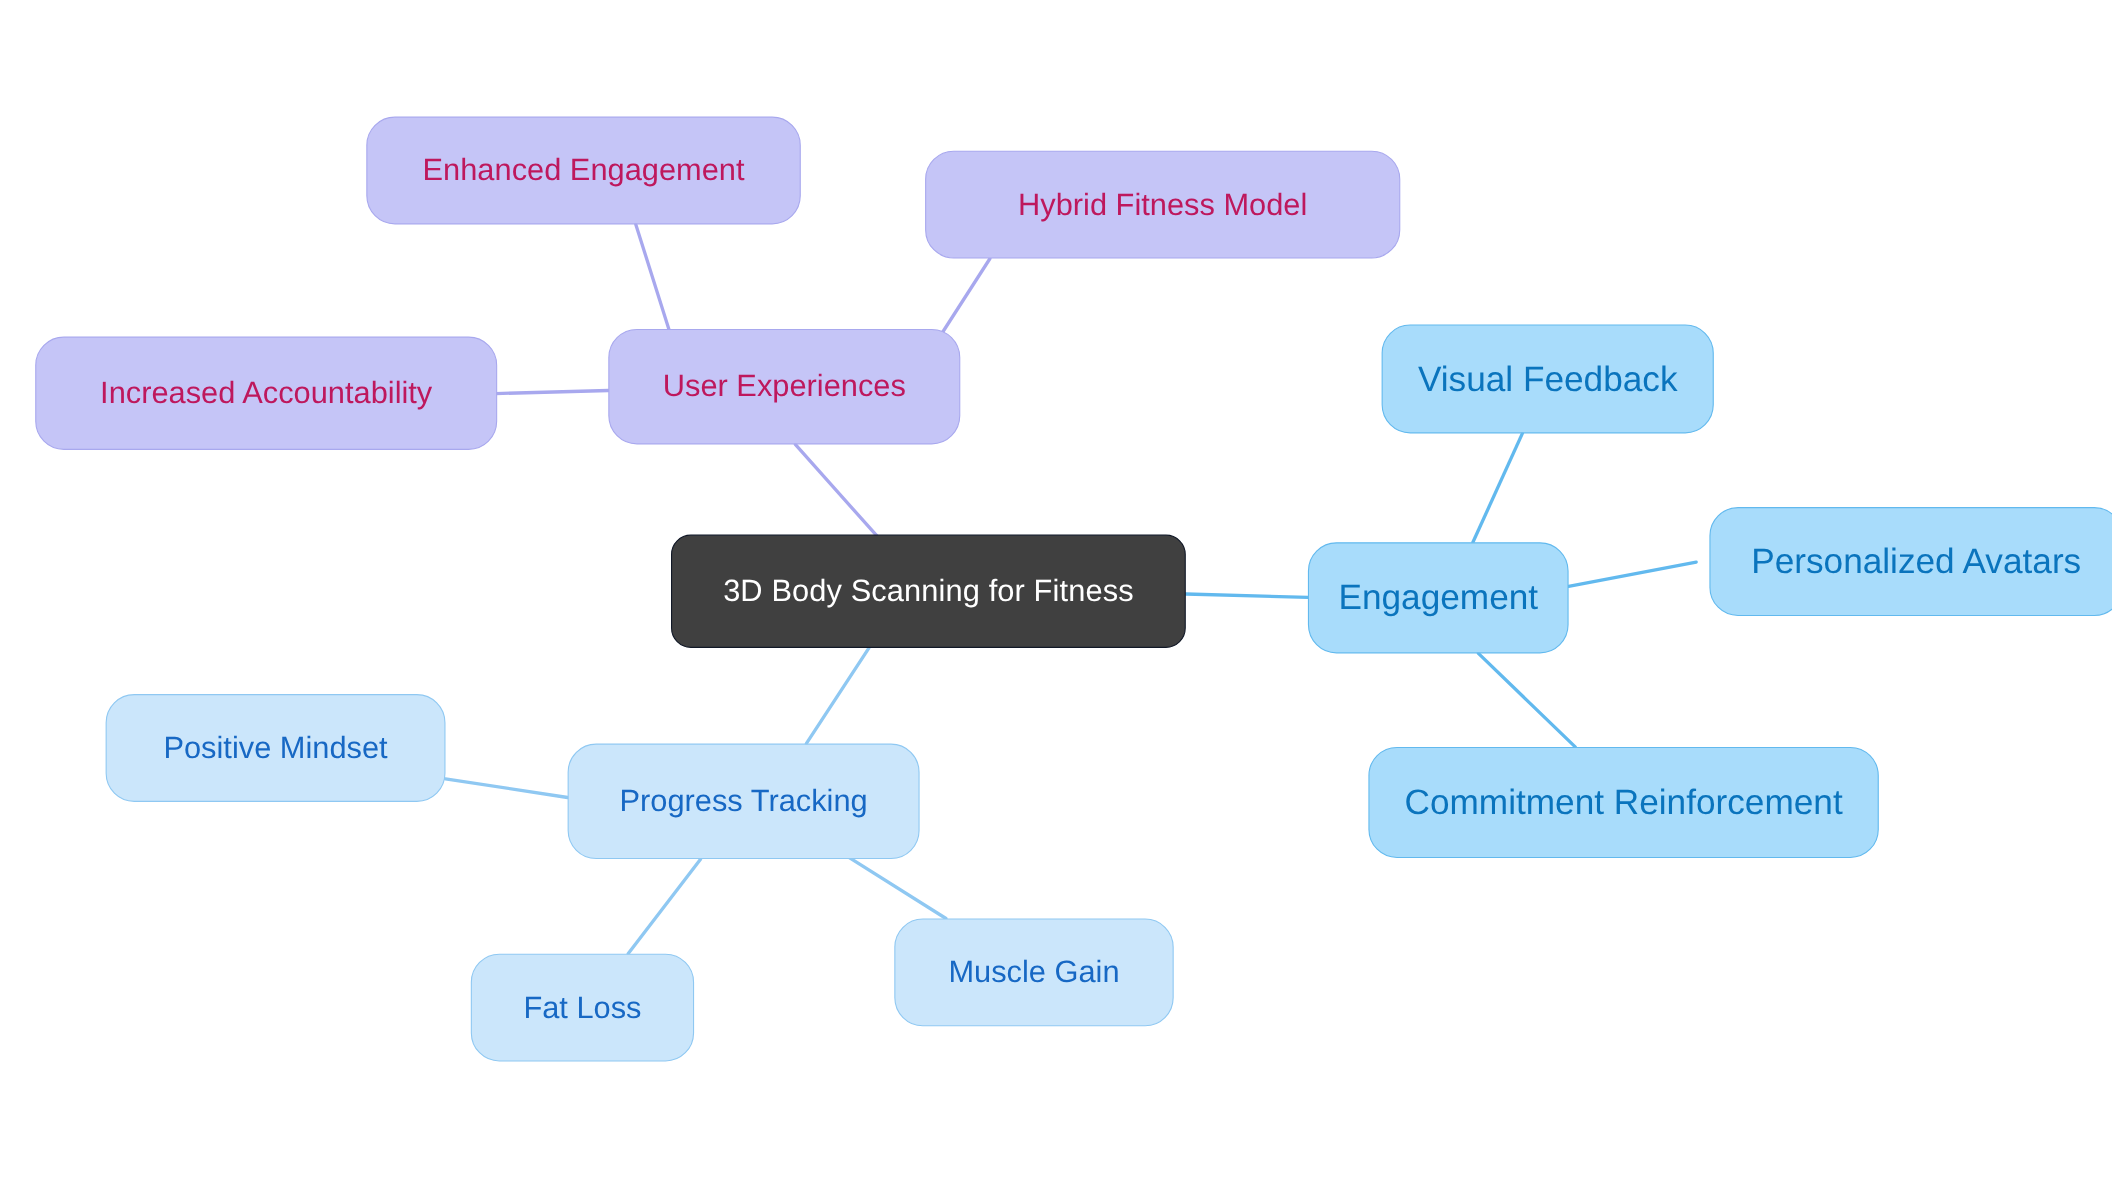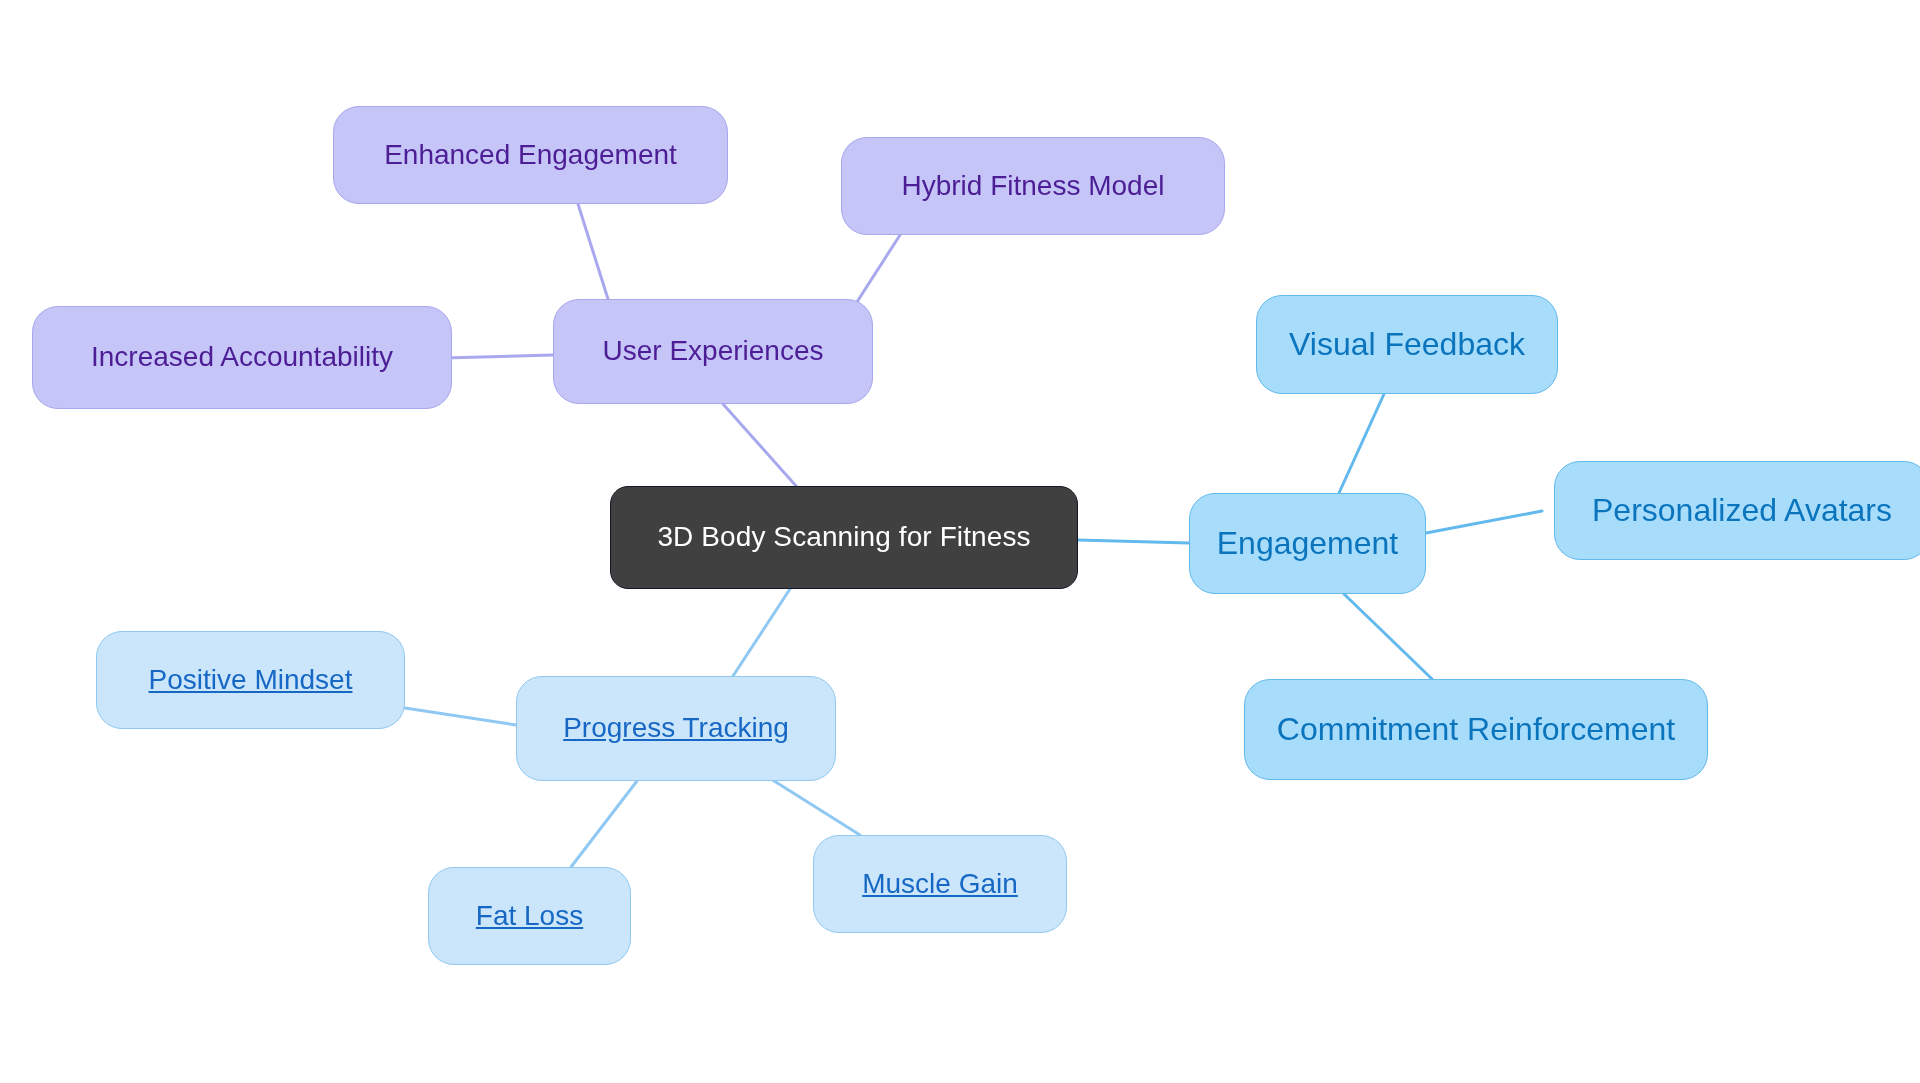--- a/index.html
+++ b/index.html
@@ -4,26 +4,26 @@
 <style>
   html,body{margin:0;padding:0;background:#ffffff;}
   body{width:1920px;height:1083px;overflow:hidden;
        font-family:"Liberation Sans","DejaVu Sans",sans-serif;}
   #canvas{position:relative;width:1920px;height:1083px;background:#ffffff;}
   svg#edges{position:absolute;left:0;top:0;width:1920px;height:1083px;overflow:visible;}
   .node{position:absolute;display:flex;align-items:center;justify-content:center;
         box-sizing:border-box;text-align:center;white-space:nowrap;line-height:1.15;}
   .node.root{background:#404040;color:#ffffff;border:1px solid #111827;
              border-radius:18px;font-size:28px;letter-spacing:.1px;}
-  .node.purple{background:#c5c5f7;color:#4c1d95;border:1.6px solid #a8a8ee;
+  .node.purple{background:#c5c5f7;color:#be185d;border:1.6px solid #a8a8ee;
                border-radius:26px;font-size:28px;}
   .node.blue-mid{background:#a8dcfb;color:#0a74bd;border:1.6px solid #62b9ee;
                  border-radius:26px;font-size:32px;}
   .node.blue-light{background:#cbe6fb;color:#1768c4;border:1.6px solid #8fc8f2;
-                   border-radius:26px;font-size:28px;text-decoration:underline;}
+                   border-radius:26px;font-size:28px;}
 </style>
 </head>
 <body>
 
 <div id="canvas">
   <svg id="edges" viewBox="0 0 1920 1083" xmlns="http://www.w3.org/2000/svg">
       <line x1="797" y1="487" x2="723" y2="404" stroke="#a8a8ee" stroke-width="3" stroke-linecap="round"></line>
       <line x1="608" y1="299" x2="578" y2="204" stroke="#a8a8ee" stroke-width="3" stroke-linecap="round"></line>
       <line x1="855" y1="305" x2="900" y2="235" stroke="#a8a8ee" stroke-width="3" stroke-linecap="round"></line>
       <line x1="553" y1="355" x2="444" y2="358" stroke="#a8a8ee" stroke-width="3" stroke-linecap="round"></line>
@@ -39,21 +39,21 @@
   <div id="node-layer">
       <div class="node root" style="left: 610px; top: 486px; width: 468px; height: 103px;">
         <span>3D Body Scanning for Fitness</span>
       </div>
       <div class="node purple" style="left: 553px; top: 299px; width: 320px; height: 105px; border-radius: 26px;">
         <span>User Experiences</span>
       </div>
       <div class="node purple" style="left: 333px; top: 106px; width: 395px; height: 98px;">
         <span>Enhanced Engagement</span>
       </div>
-      <div class="node purple" style="left: 841px; top: 137px; width: 384px; height: 98px;">
+      <div class="node purple" style="left: 841px; top: 137px; width: 432px; height: 98px;">
         <span>Hybrid Fitness Model</span>
       </div>
       <div class="node purple" style="left: 32px; top: 306px; width: 420px; height: 103px; text-align: right;">
         <span>Increased Accountability</span>
       </div>
       <div class="node blue-mid" style="left: 1189px; top: 493px; width: 237px; height: 101px;">
         <span>Engagement</span>
       </div>
       <div class="node blue-mid" style="left: 1256px; top: 295px; width: 302px; height: 99px;">
         <span>Visual Feedback</span>

